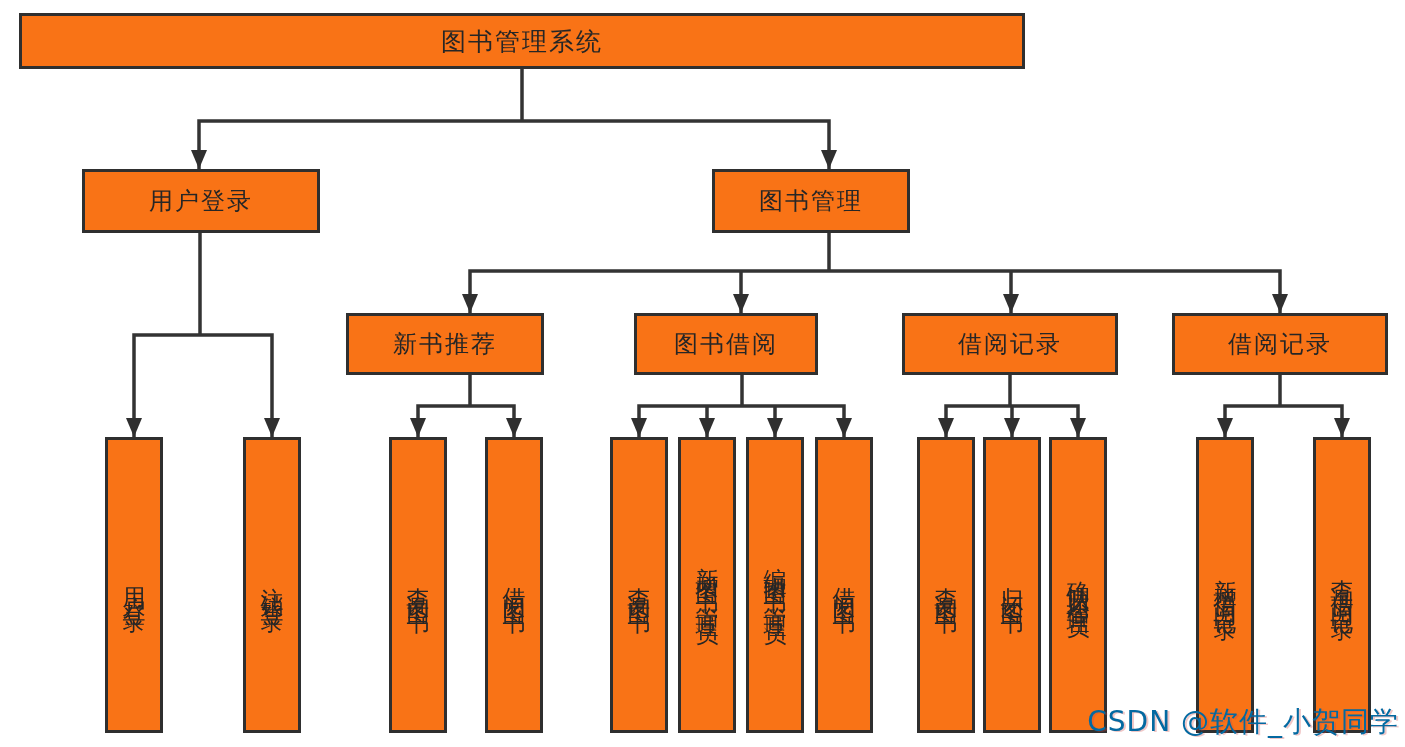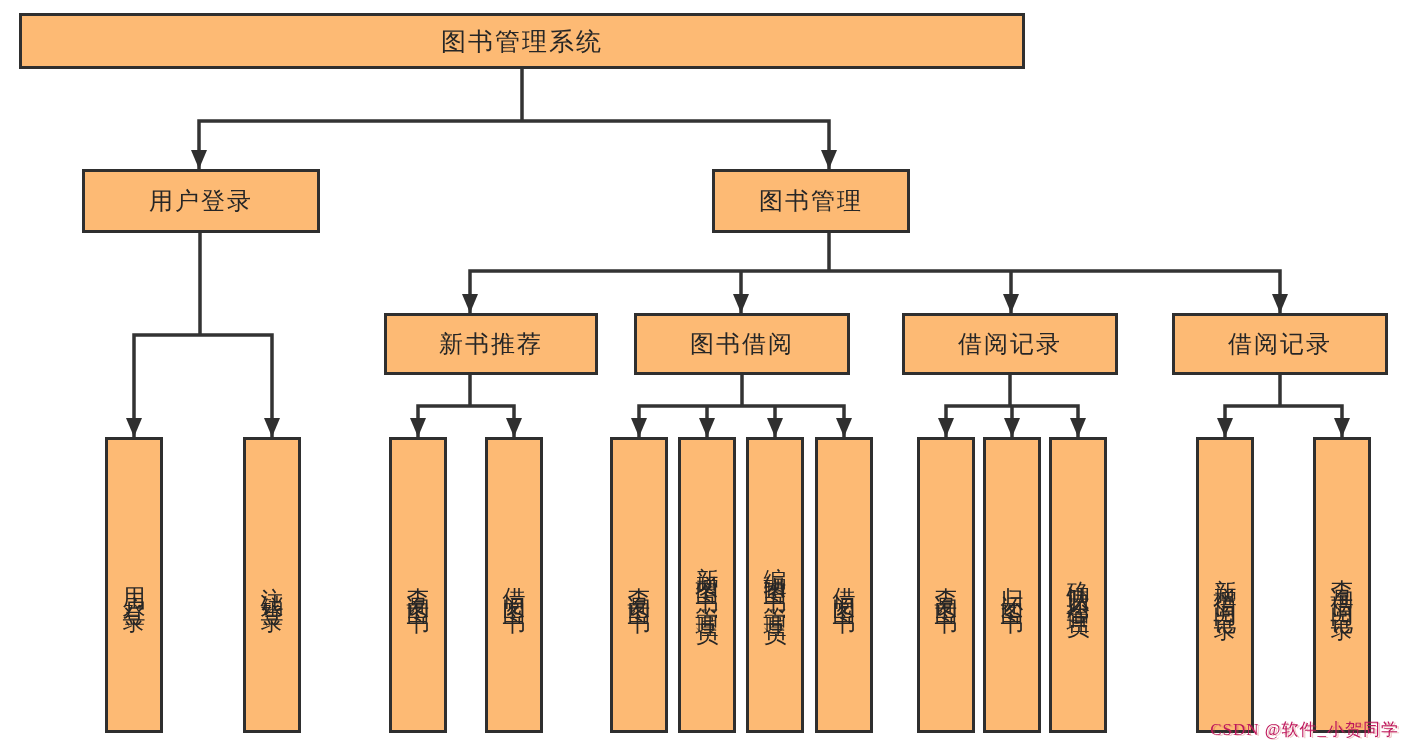--- a/index.html
+++ b/index.html
@@ -13,21 +13,21 @@
     color: #262626;
   }
   #connectors {
     position: absolute;
     left: 0; top: 0;
     width: 1405px; height: 747px;
   }
   .box {
     position: absolute;
     box-sizing: border-box;
-    background: #fdba74;
+    background: #f97316;
     border: 3px solid #2f2f2f;
     display: flex;
     align-items: center;
     justify-content: center;
     text-align: center;
   }
   .hlabel {
     font-size: 24px;
     letter-spacing: 2px;
     white-space: nowrap;
@@ -38,27 +38,26 @@
     text-orientation: mixed;
     font-size: 23px;
     letter-spacing: 8px;
     line-height: 1;
     white-space: nowrap;
   }
   #watermark {
     position: absolute;
     right: 6px;
     bottom: 6px;
-    font-size: 17px;
-    color: #be185d;
+    font-size: 28px;
+    color: #0369a1;
     letter-spacing: 1px;
     text-shadow: 2px 1px 0 rgba(205, 70, 70, 0.30);
     white-space: nowrap;
     z-index: 5;
-    font-family: Liberation Serif, serif;
   }
 </style>
 </head>
 <body>
 
 <div id="canvas">
 
   <svg id="connectors" viewBox="0 0 1405 747" xmlns="http://www.w3.org/2000/svg">
     <g stroke="#333333" stroke-width="3.5" fill="none">
       <path d="M522,69 V121 M199,169 V121 H829 V169"></path>
@@ -96,24 +95,24 @@
     <span class="hlabel root-label">图书管理系统</span>
   </div>
 
   <div class="box" style="left:82px; top:169px; width:238px; height:64px;">
     <span class="hlabel">用户登录</span>
   </div>
   <div class="box" style="left:712px; top:169px; width:198px; height:64px;">
     <span class="hlabel">图书管理</span>
   </div>
 
-  <div class="box" style="left:384px; top:313px; width:214px; height:62px;text-align:center;">
+  <div class="box" style="left:346px; top:313px; width:198px; height:62px;text-align:center;">
     <span class="hlabel">新书推荐</span>
   </div>
-  <div class="box" style="left:634px; top:313px; width:216px; height:62px;">
+  <div class="box" style="left:634px; top:313px; width:184px; height:62px;">
     <span class="hlabel">图书借阅</span>
   </div>
   <div class="box" style="left:902px; top:313px; width:216px; height:62px;">
     <span class="hlabel">借阅记录</span>
   </div>
   <div class="box" style="left:1172px; top:313px; width:216px; height:62px;">
     <span class="hlabel">借阅记录</span>
   </div>
 
   <div class="box" style="left:105px; top:437px; width:58px; height:296px;">

